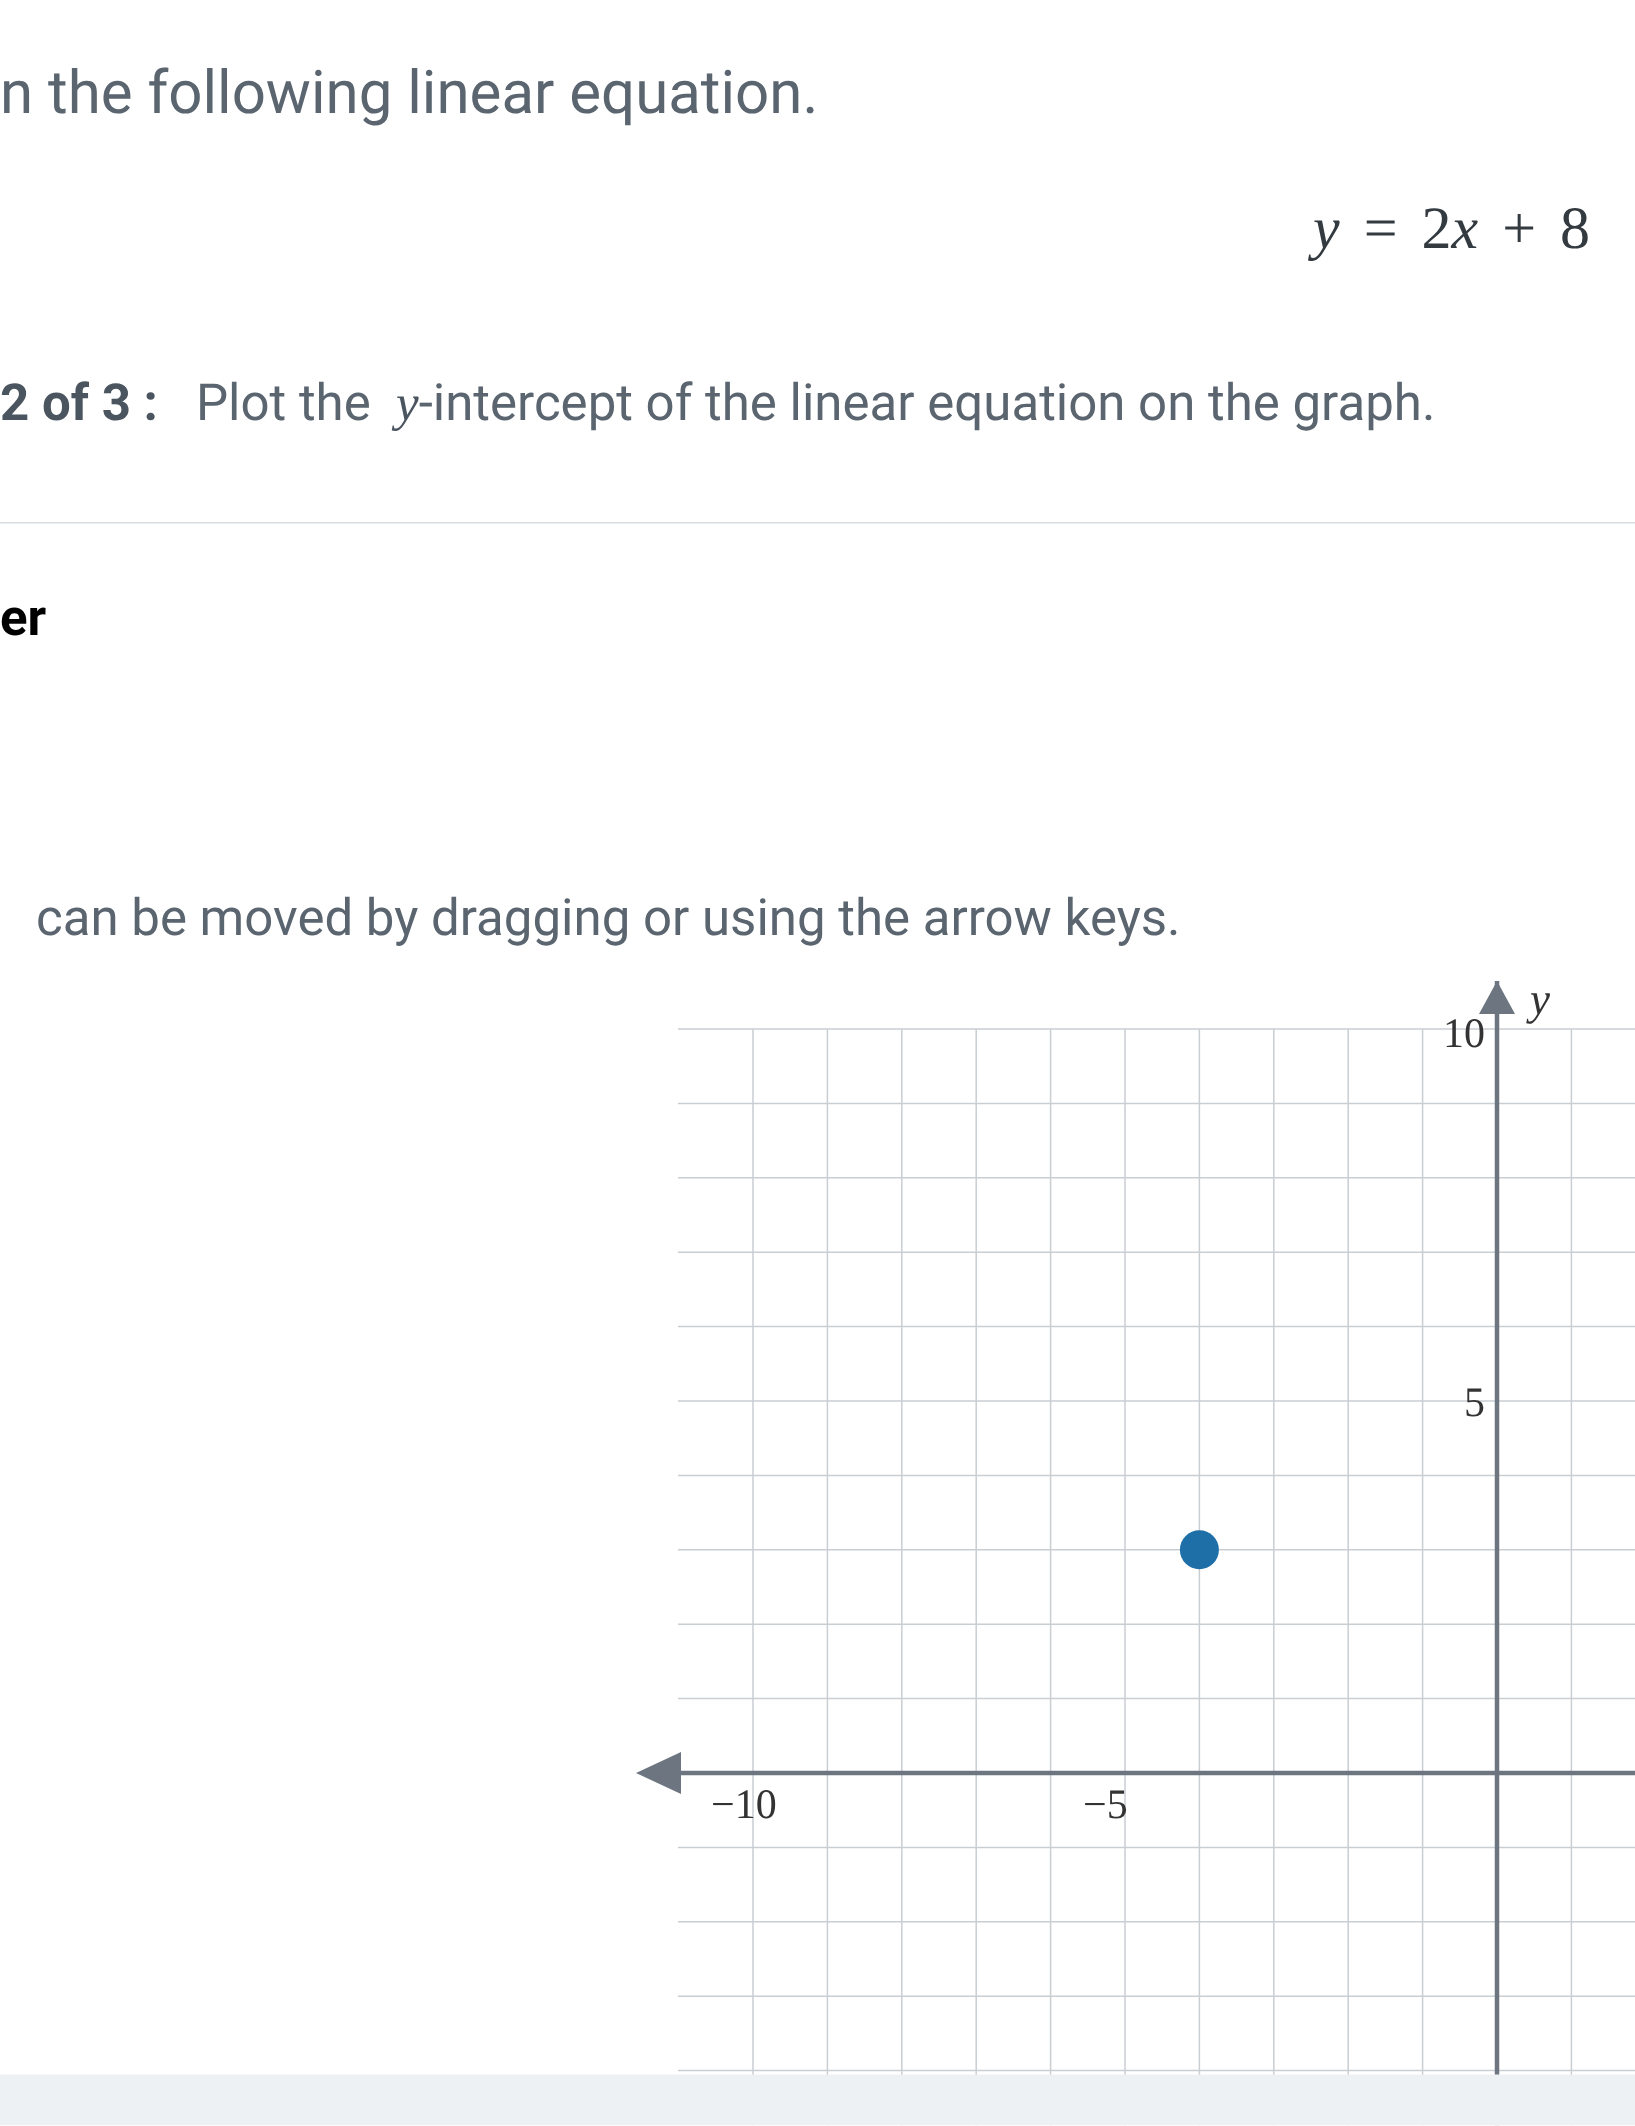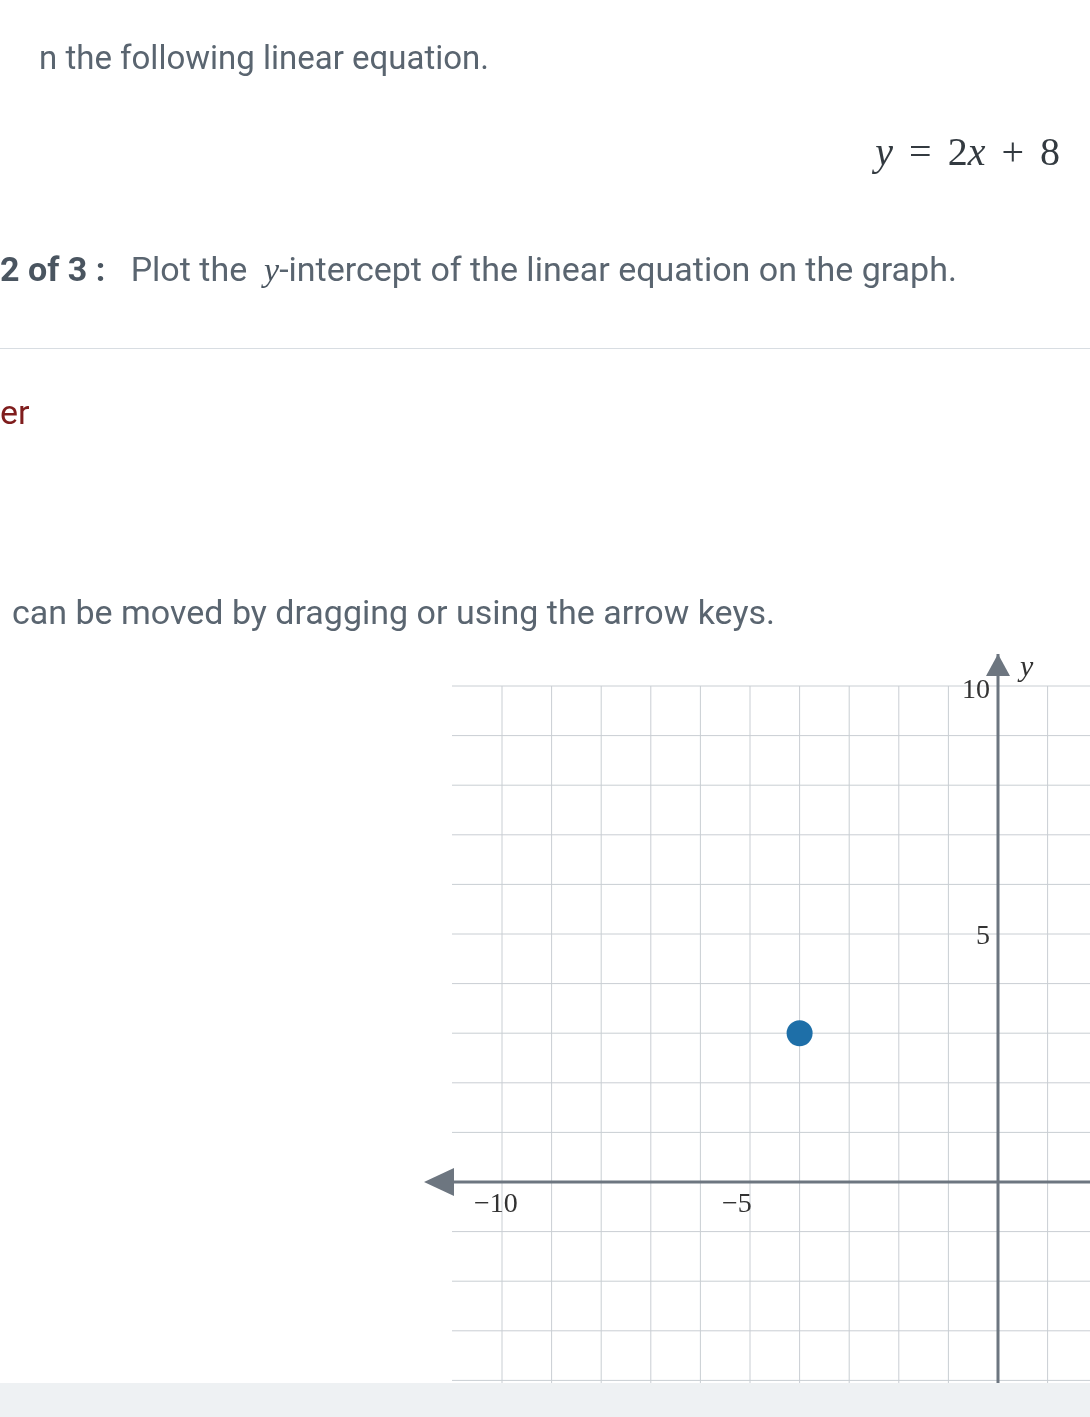--- a/index.html
+++ b/index.html
@@ -7,25 +7,24 @@
     padding: 0;
     width: 1090px;
     height: 1417px;
     background: #ffffff;
     font-family: -apple-system, BlinkMacSystemFont, "Segoe UI", Roboto, "Helvetica Neue", Arial, sans-serif;
     color: #5a6570;
     overflow: hidden;
     position: relative;
   }
   .intro {
-    font-size: 33px;
+    font-size: 40px;
     position: absolute;
     left: 0;
     top: 38px;
-    margin-left: 39px;
   }
   .equation {
     position: absolute;
     right: 30px;
     top: 128px;
     font-family: "Times New Roman", Times, serif;
     font-size: 40px;
     color: #333a40;
     font-style: italic;
     text-align: center;
@@ -49,26 +48,26 @@
     top: 348px;
     width: 1090px;
     height: 1px;
     background: #d8dde2;
   }
   .er {
     position: absolute;
     left: 0;
     top: 392px;
     font-size: 34px;
-    font-weight: 400;
-    color: #7f1d1d;
+    font-weight: 700;
+    color: #000000;
   }
   .drag-hint {
     position: absolute;
-    left: 12px;
+    left: 24px;
     top: 592px;
     font-size: 34px;
   }
   .graph-wrap {
     position: absolute;
     left: 422px;
     top: 654px;
     width: 668px;
     height: 763px;
   }

